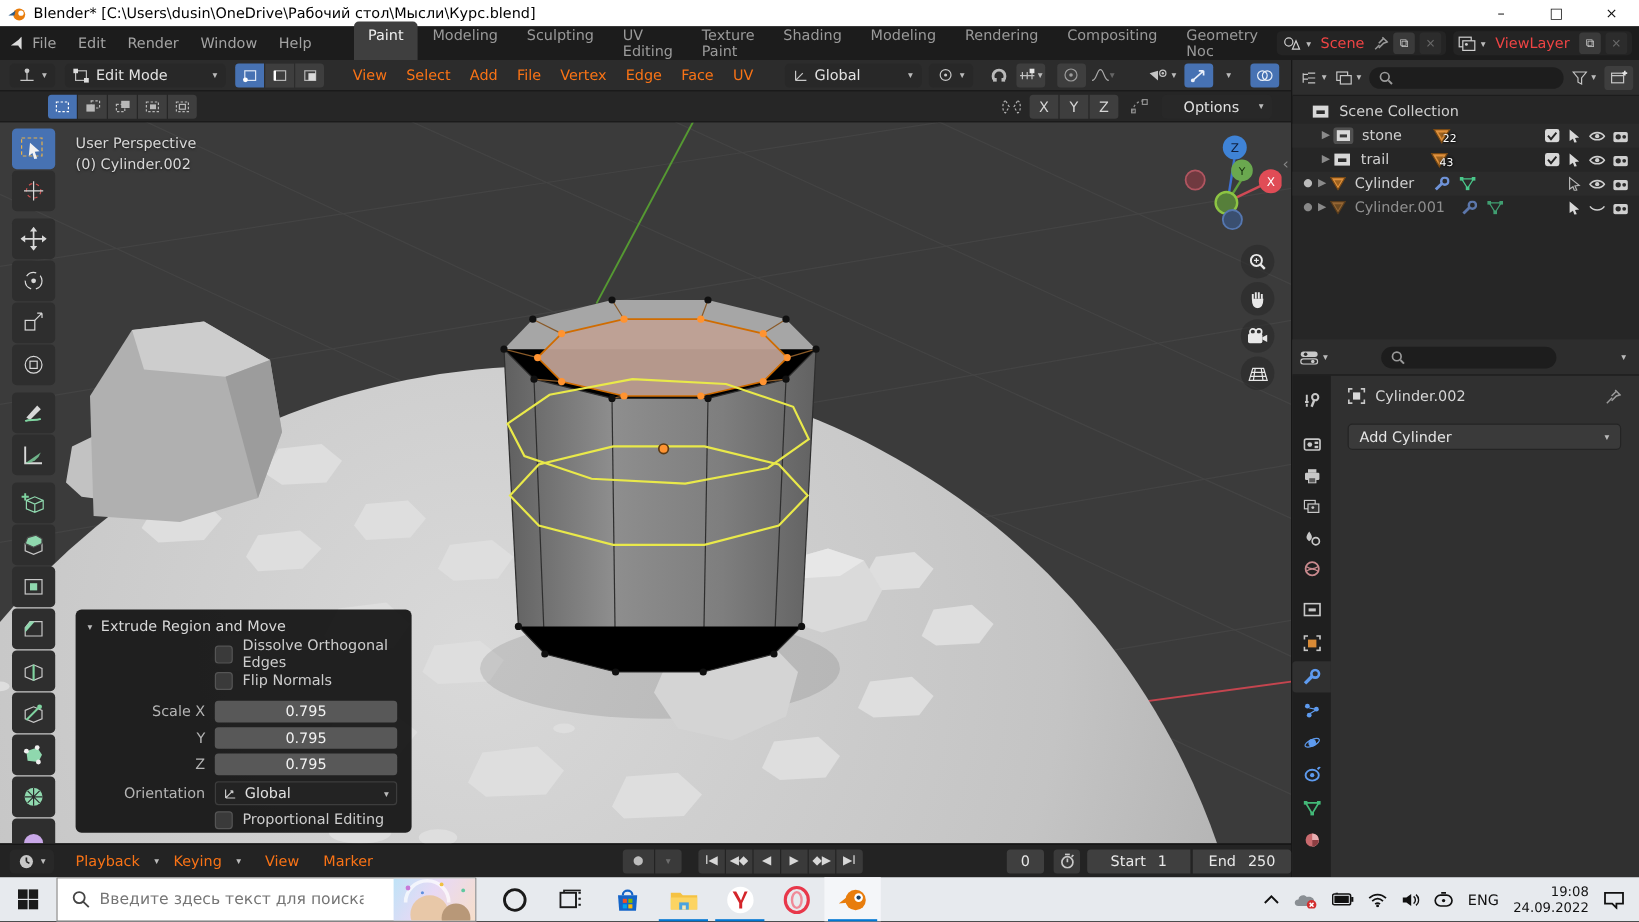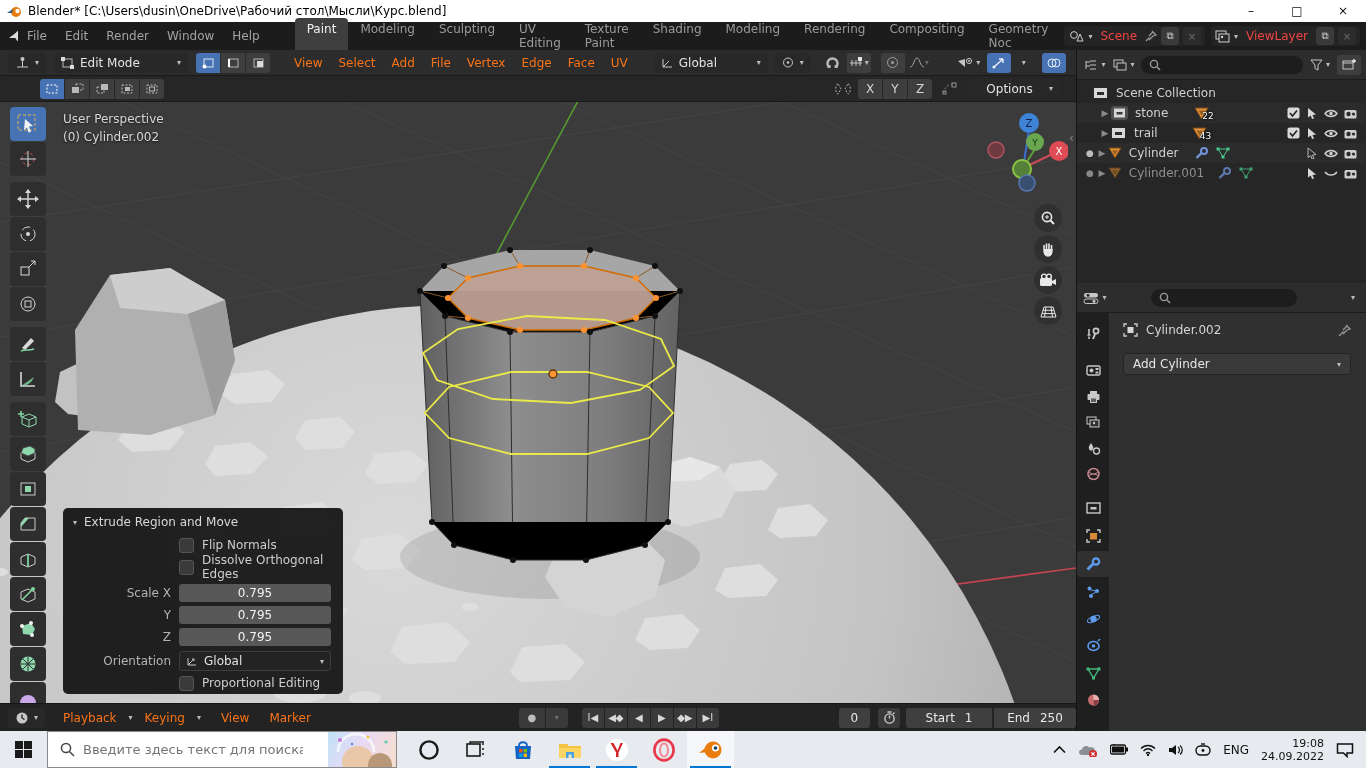--- a/index.html
+++ b/index.html
@@ -686,26 +686,26 @@
   </div>
 
   <div class="abs oppanel">
     <div class="op-title">
       <span class="caret">▾</span>
       <span>Extrude Region and Move</span>
     </div>
     <div class="op-row">
           <span class="op-label"></span>
           <span class="chk"></span>
-          <span>Flip Normals</span>
+          <span>Dissolve Orthogonal Edges</span>
         </div>
     <div class="op-row">
           <span class="op-label"></span>
           <span class="chk"></span>
-          <span>Dissolve Orthogonal Edges</span>
+          <span>Flip Normals</span>
         </div>
     <div class="op-row" style="margin-top:6px">
           <span class="op-label">Scale X</span>
           <div class="valfield">0.795</div>
         </div>
     <div class="op-row">
           <span class="op-label">Y</span>
           <div class="valfield">0.795</div>
         </div>
     <div class="op-row">

